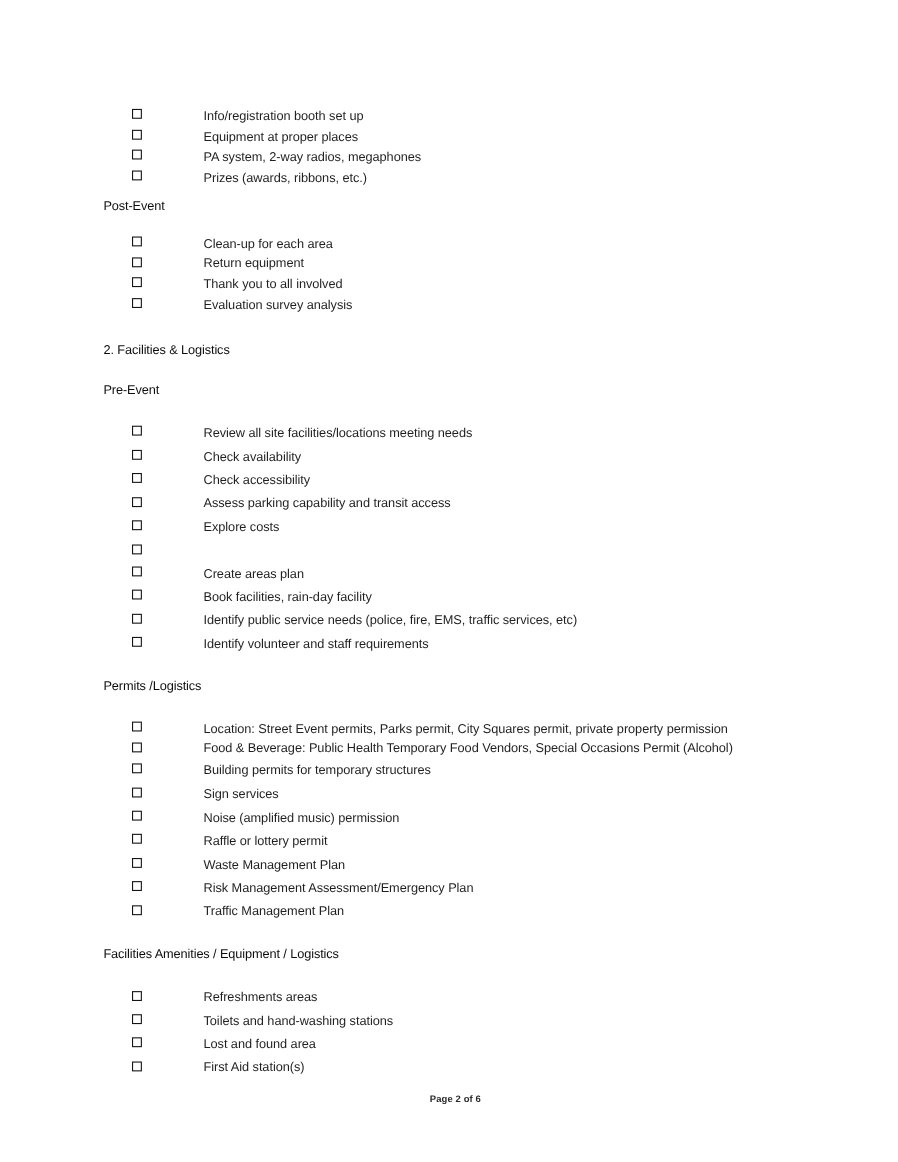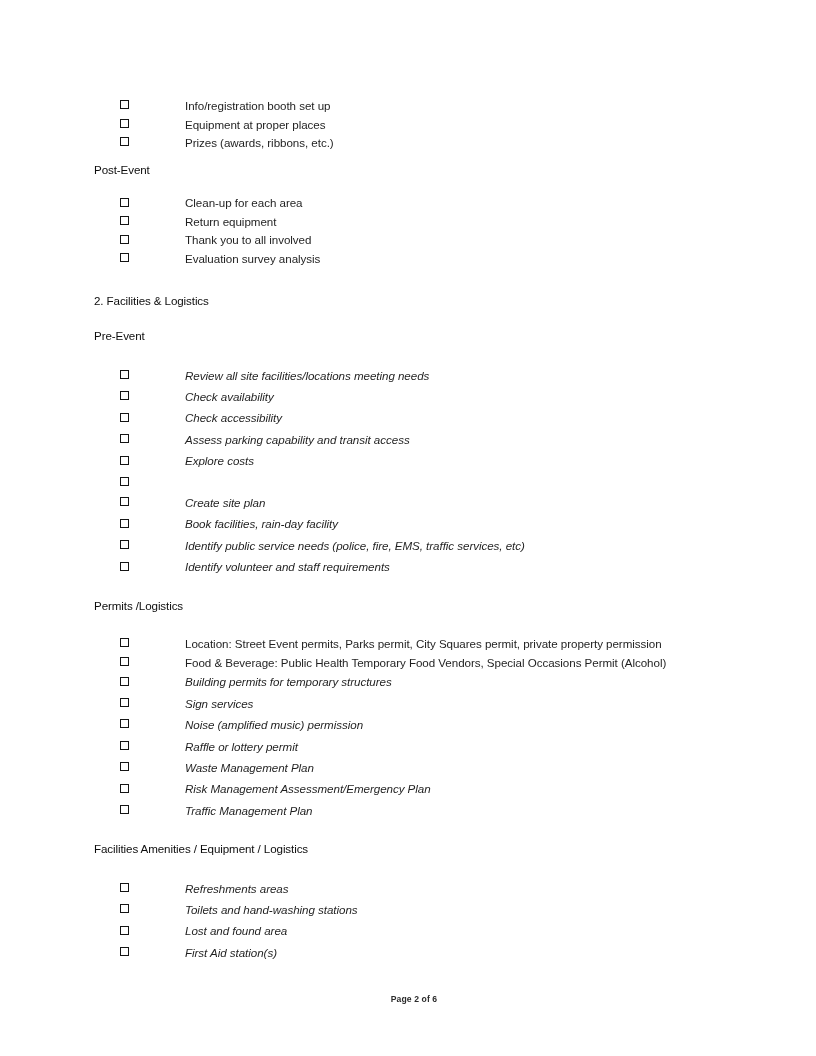--- a/index.html
+++ b/index.html
@@ -55,21 +55,20 @@
   .check-item {
     display: flex;
     align-items: baseline;
     line-height: 17.6px;
     margin: 0;
     padding: 0;
     gap: 42px;
   }
   .check-item.loose {
     line-height: 20.4px;
-    font-style: italic;
   }
   .check-box-cell {
     flex: 0 0 auto;
     width: 23px;
     margin-left: 26px;
     position: relative;
   }
   .check-box {
     display: inline-block;
     width: 7px;
@@ -116,20 +115,24 @@
       <li class="check-item">
         <span class="check-box-cell"><span class="check-box"></span></span>
         <span class="check-label">Info/registration booth set up</span>
       </li>
       <li class="check-item">
         <span class="check-box-cell"><span class="check-box"></span></span>
         <span class="check-label">Equipment at proper places</span>
       </li>
       <li class="check-item">
         <span class="check-box-cell"><span class="check-box"></span></span>
+        <span class="check-label">PA system, 2-way radios, megaphones</span>
+      </li>
+      <li class="check-item">
+        <span class="check-box-cell"><span class="check-box"></span></span>
         <span class="check-label">Prizes (awards, ribbons, etc.)</span>
       </li>
     </ul>
 
     <div class="gap-sm"></div>
 
     <h2 class="heading">Post-Event</h2>
     <div class="gap-md"></div>
     <ul class="checklist">
       <li class="check-item">
@@ -177,21 +180,21 @@
       </li>
       <li class="check-item loose">
         <span class="check-box-cell"><span class="check-box"></span></span>
         <span class="check-label">Explore costs</span>
       </li>
       <li class="check-item loose">
         <span class="check-box-cell"><span class="check-box"></span></span>
       </li>
       <li class="check-item loose">
         <span class="check-box-cell"><span class="check-box"></span></span>
-        <span class="check-label">Create site plan</span>
+        <span class="check-label">Create areas plan</span>
       </li>
       <li class="check-item loose">
         <span class="check-box-cell"><span class="check-box"></span></span>
         <span class="check-label">Book facilities, rain-day facility</span>
       </li>
       <li class="check-item loose">
         <span class="check-box-cell"><span class="check-box"></span></span>
         <span class="check-label">Identify public service needs (police, fire, EMS, traffic services, etc)</span>
       </li>
       <li class="check-item loose">

